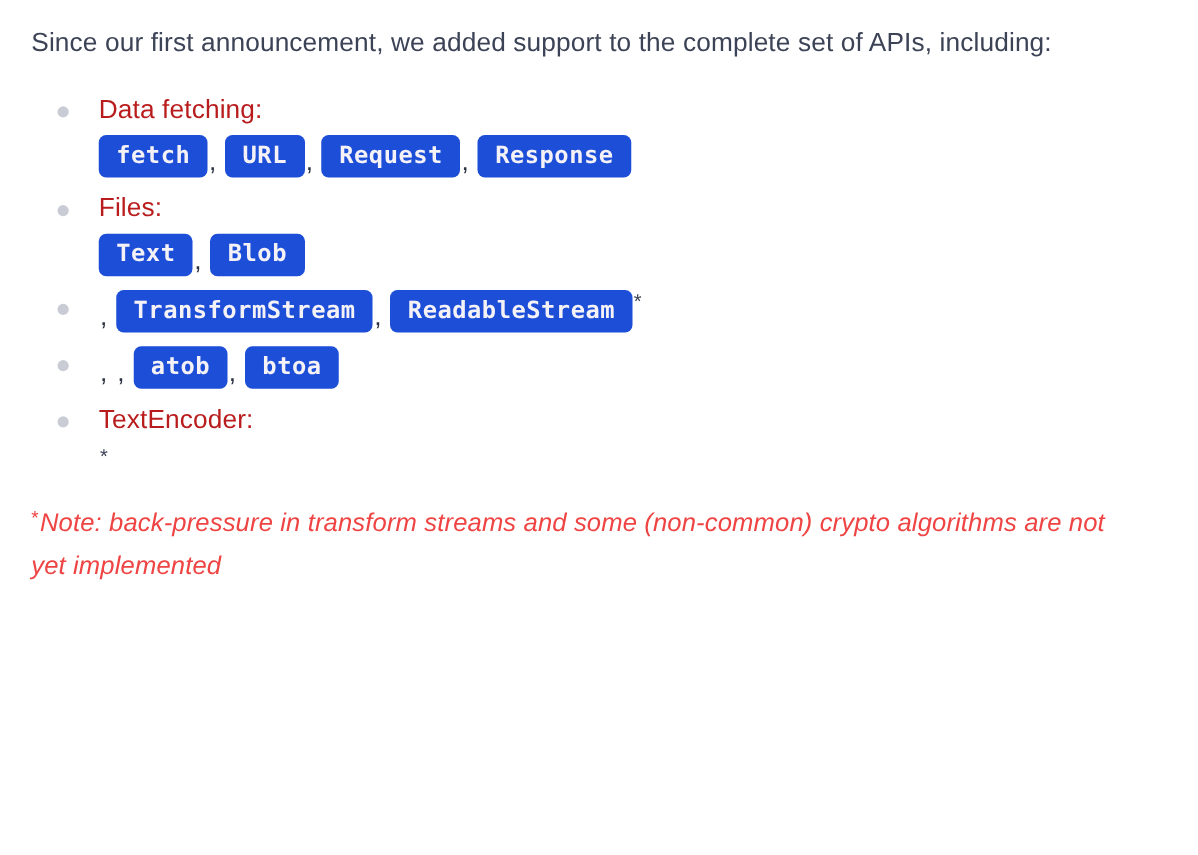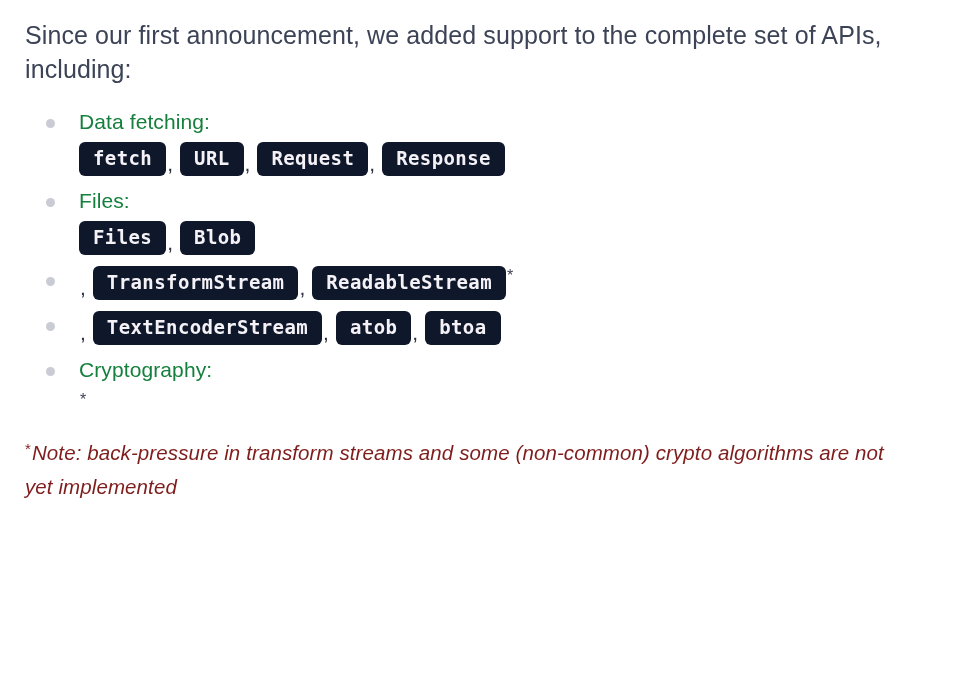--- a/index.html
+++ b/index.html
@@ -15,21 +15,21 @@
     overflow: hidden;
   }
   .page {
     position: relative;
     width: 958px;
     height: 684px;
     box-sizing: border-box;
     padding: 14px 25px 0 25px;
   }
   .intro {
-    font-size: 25px;
+    font-size: 21px;
     line-height: 34px;
     color: #3c4356;
     letter-spacing: 0.1px;
     max-width: 895px;
     margin: 0;
     padding-top: 4px;
   }
   .bullet-list {
     list-style: none;
     margin: 0;
@@ -46,33 +46,33 @@
     left: 21px;
     top: 11px;
     width: 9px;
     height: 9px;
     border-radius: 50%;
     background: #c9ccd4;
   }
   .bullet-label {
     font-size: 21px;
     line-height: 28px;
-    color: #15803d;
+    color: #b91c1c;
     letter-spacing: 0.1px;
     display: block;
   }
   .chip-row {
     display: flex;
     align-items: center;
     flex-wrap: wrap;
     margin-top: 6px;
   }
   .chip {
     display: inline-block;
-    background: #0f172a;
+    background: #1d4ed8;
     color: #f4f2f6;
     font-family: "DejaVu Sans Mono", monospace;
     font-size: 19px;
     font-weight: bold;
     line-height: 1;
     padding: 7px 14px 8px 14px;
     border-radius: 6px;
     white-space: nowrap;
     letter-spacing: 0.4px;
   }
@@ -96,21 +96,21 @@
     align-self: flex-start;
     line-height: 1;
     margin-left: 1px;
     margin-top: 2px;
   }
   .footnote {
     margin-top: 24px;
     font-size: 20.5px;
     line-height: 34px;
     font-style: italic;
-    color: #7f1d1d;
+    color: #ef4444;
     max-width: 880px;
     letter-spacing: 0.1px;
   }
   .footnote-star {
     font-style: normal;
     font-size: 15px;
     vertical-align: 6px;
     margin-right: 1px;
   }
 </style>
@@ -135,21 +135,21 @@
           <code class="chip">Request</code>
           <span class="comma">,</span>
           <span class="chip-gap"></span>
           <code class="chip">Response</code>
         </div>
       </li>
       <li class="bullet-item">
         <span class="bullet-dot"></span>
         <span class="bullet-label">Files:</span>
         <div class="chip-row">
-          <code class="chip">Files</code>
+          <code class="chip">Text</code>
           <span class="comma">,</span>
           <span class="chip-gap"></span>
           <code class="chip">Blob</code>
         </div>
       </li>
       <li class="bullet-item">
         <span class="bullet-dot"></span>
         <div class="chip-row">
           <span class="comma">,</span>
           <span class="chip-gap"></span>
@@ -158,32 +158,31 @@
           <span class="chip-gap"></span>
           <code class="chip">ReadableStream</code>
           <span class="star">*</span>
         </div>
       </li>
       <li class="bullet-item">
         <span class="bullet-dot"></span>
         <div class="chip-row">
           <span class="comma">,</span>
           <span class="chip-gap"></span>
-          <code class="chip">TextEncoderStream</code>
           <span class="comma">,</span>
           <span class="chip-gap"></span>
           <code class="chip">atob</code>
           <span class="comma">,</span>
           <span class="chip-gap"></span>
           <code class="chip">btoa</code>
         </div>
       </li>
       <li class="bullet-item">
         <span class="bullet-dot"></span>
-        <span class="bullet-label">Cryptography:</span>
+        <span class="bullet-label">TextEncoder:</span>
         <div class="chip-row">
           <span class="star">*</span>
         </div>
       </li>
     </ul>
 
   <p class="footnote">
     <span class="footnote-star">*</span><span>Note: back-pressure in transform streams and some (non-common) crypto algorithms are not yet implemented</span>
   </p>
 

